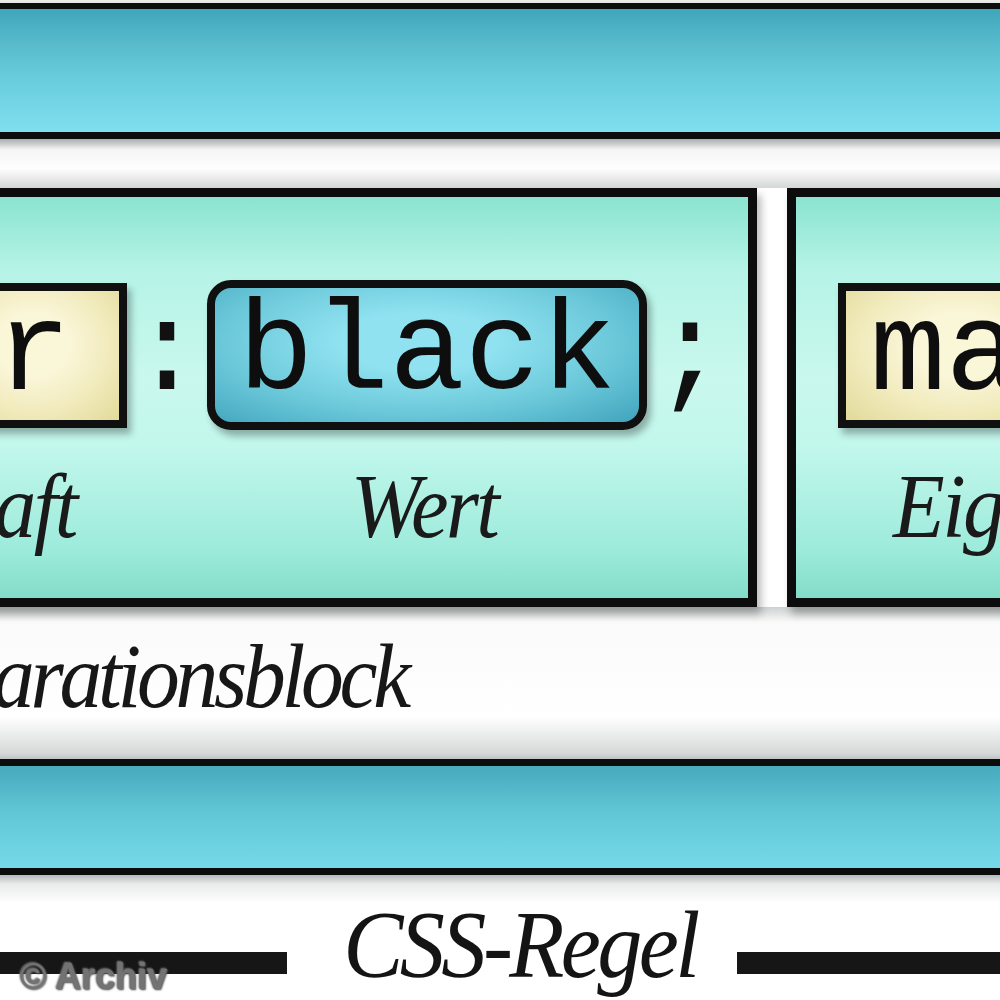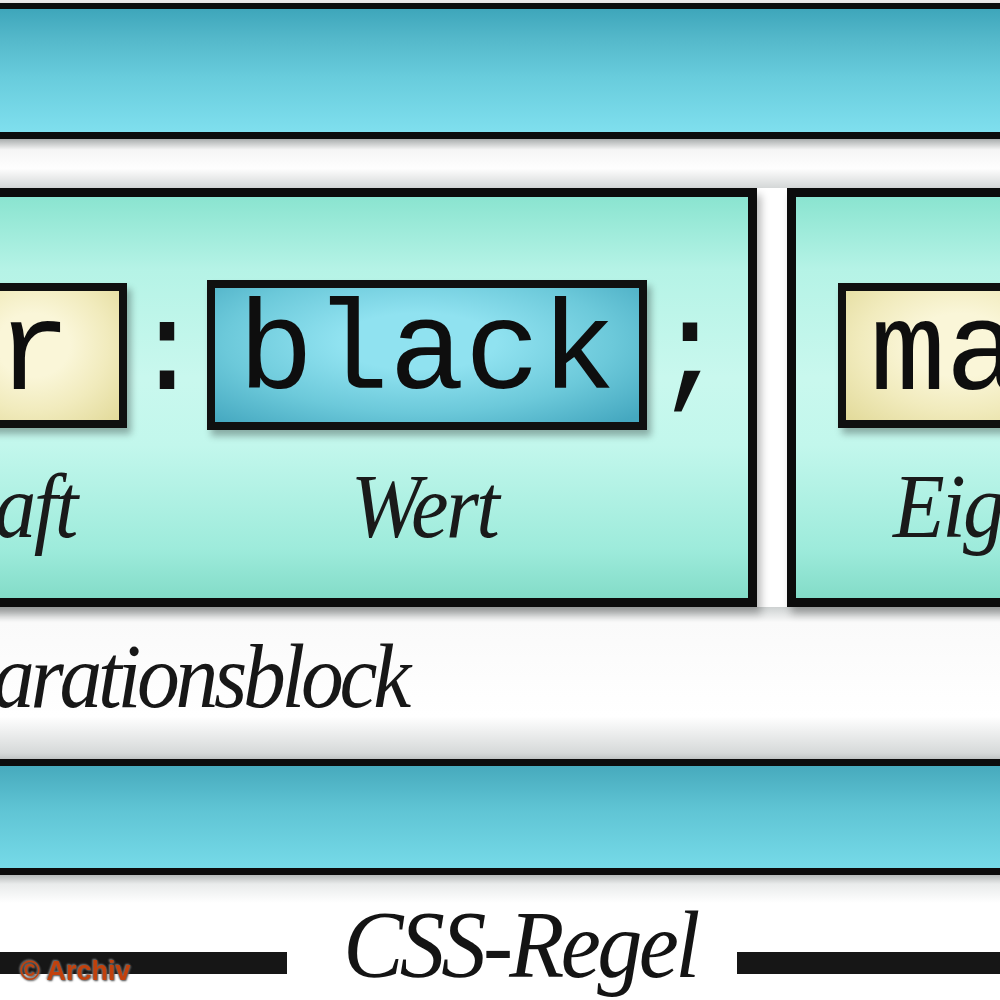--- a/index.html
+++ b/index.html
@@ -59,20 +59,21 @@
     font-family: "Liberation Mono", "DejaVu Sans Mono", monospace;
     color: #0e0e0e;
     line-height: 1;
     box-shadow: 4px 6px 7px rgba(0,0,0,.30);
   }
   .yellow {
     background: radial-gradient(ellipse at 50% 42%, #faf6d8 30%, #f1ebbd 62%, #e2da9a 100%);
   }
   .blue {
     background: radial-gradient(ellipse at 48% 40%, #90e2f0 25%, #6cc9da 62%, #45a8c0 96%);
+    border-radius: 24px;
   }
   .prop-left  { left: -60px; top: 283px; width: 187px; height: 145px; font-size: 126px; }
   .value-box  { left: 207px; top: 280px; width: 440px; height: 150px; font-size: 126px; }
   .prop-right { left: 838px; top: 283px; width: 245px; height: 145px; font-size: 126px;
                 justify-content: flex-start; padding-left: 24px; }
 
   .code-mark {
     position: absolute;
     display: flex; align-items: center; justify-content: center;
     font-family: "Liberation Mono", "DejaVu Sans Mono", monospace;
@@ -126,22 +127,22 @@
     transform: scaleX(.95); transform-origin: center top;
     white-space: nowrap;
   }
   .rule-line { position: absolute; top: 952px; height: 22px; background: #161616; }
   .rule-line-left  { left: 0;     width: 287px; }
   .rule-line-right { left: 737px; width: 263px; }
 
   .watermark {
     position: absolute; left: 20px; top: 957px; z-index: 5;
     font-family: "Liberation Sans", sans-serif;
-    font-weight: bold; font-size: 27px; line-height: 1.1;
-    color: #c2410c;
+    font-weight: bold; font-size: 36px; line-height: 1.1;
+    color: #737373;
     text-shadow: 0 0 2px #6a6a6a, 1px 1px 2px #555555, -1px -1px 2px #7a7a7a;
   }
 </style>
 </head>
 <body>
 
 <div class="stage">
 
   <div class="top-sliver"></div>
 

